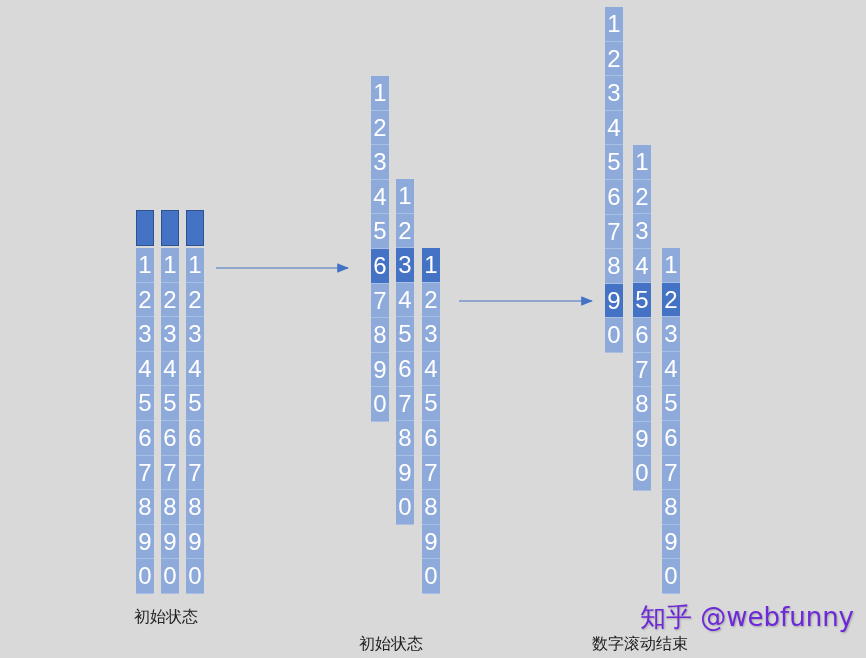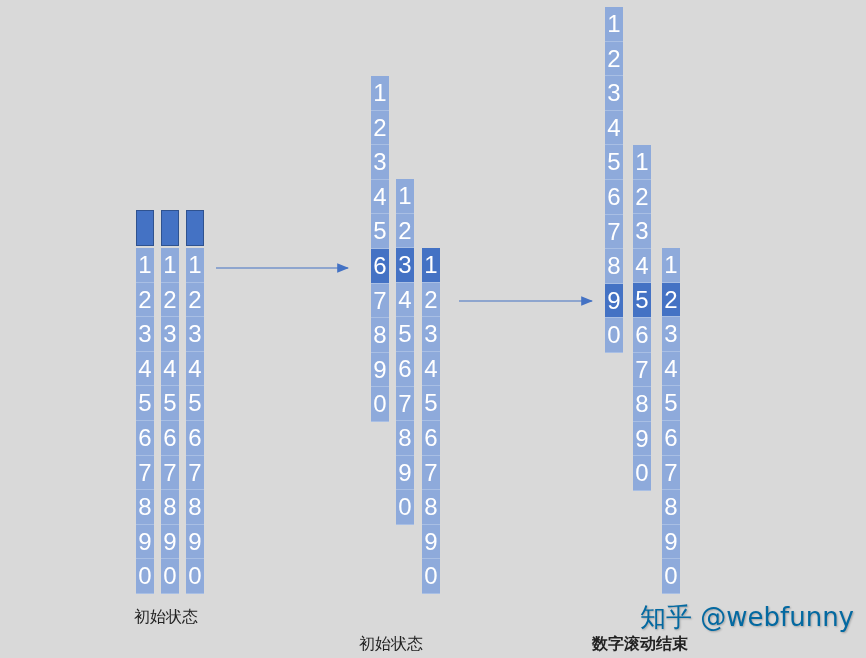--- a/index.html
+++ b/index.html
@@ -2,21 +2,21 @@
 <html><head>
 <meta charset="utf-8">
 <style>
   html,body{margin:0;padding:0;}
   body{width:866px;height:658px;background:#d9d9d9;position:relative;overflow:hidden;font-family:"DejaVu Sans","Liberation Sans",sans-serif;}
   .col{position:absolute;width:18px;}
   .cell{position:absolute;left:0;width:18px;height:34.6px;background:#8eaadb;color:#ffffff;font-family:"Liberation Sans","DejaVu Sans",sans-serif;font-size:24px;line-height:34.6px;text-align:center;box-sizing:border-box;border-bottom:1px solid #a9bfe4;}
   .cell.hl{background:#4472c4;}
   .cell.hdr{background:#4472c4;border:1px solid #2f528f;height:36px;}
   .caption{position:absolute;font-size:16px;color:#222;font-family:"DejaVu Sans",sans-serif;white-space:nowrap;}
-  .watermark{position:absolute;left:640px;top:600px;font-size:26px;color:#0369a1;text-shadow:1px 1px 2px rgba(0,0,0,0.25);font-family:"DejaVu Sans",sans-serif;white-space:nowrap;}
+  .watermark{position:absolute;left:640px;top:600px;font-size:26px;color:#6d28d9;text-shadow:1px 1px 2px rgba(0,0,0,0.25);font-family:"DejaVu Sans",sans-serif;white-space:nowrap;}
   svg.arrows{position:absolute;left:0;top:0;}
 </style>
 </head>
 <body>
 
 <svg class="arrows" width="866" height="658">
   <defs>
     <marker id="ah" markerWidth="10" markerHeight="8" refX="9" refY="4" orient="auto">
       <path d="M0,0 L10,4 L0,8 z" fill="#4472c4"></path>
     </marker>
@@ -138,15 +138,15 @@
       <div class="cell" style="top: 173px;">6</div>
       <div class="cell" style="top: 207.6px;">7</div>
       <div class="cell" style="top: 242.2px;">8</div>
       <div class="cell" style="top: 276.8px;">9</div>
       <div class="cell" style="top: 311.4px;">0</div>
     </div>
   </div>
 
 <div class="caption" style="left:134px;top:607px;">初始状态</div>
 <div class="caption" style="left:359px;top:634px;">初始状态</div>
-<div class="caption" style="left:592px;top:634px;font-weight:bold;">数字滚动结束</div>
+<div class="caption" style="left:592px;top:634px;">数字滚动结束</div>
 
 <div class="watermark">知乎 @webfunny</div>
 
 </body></html>

